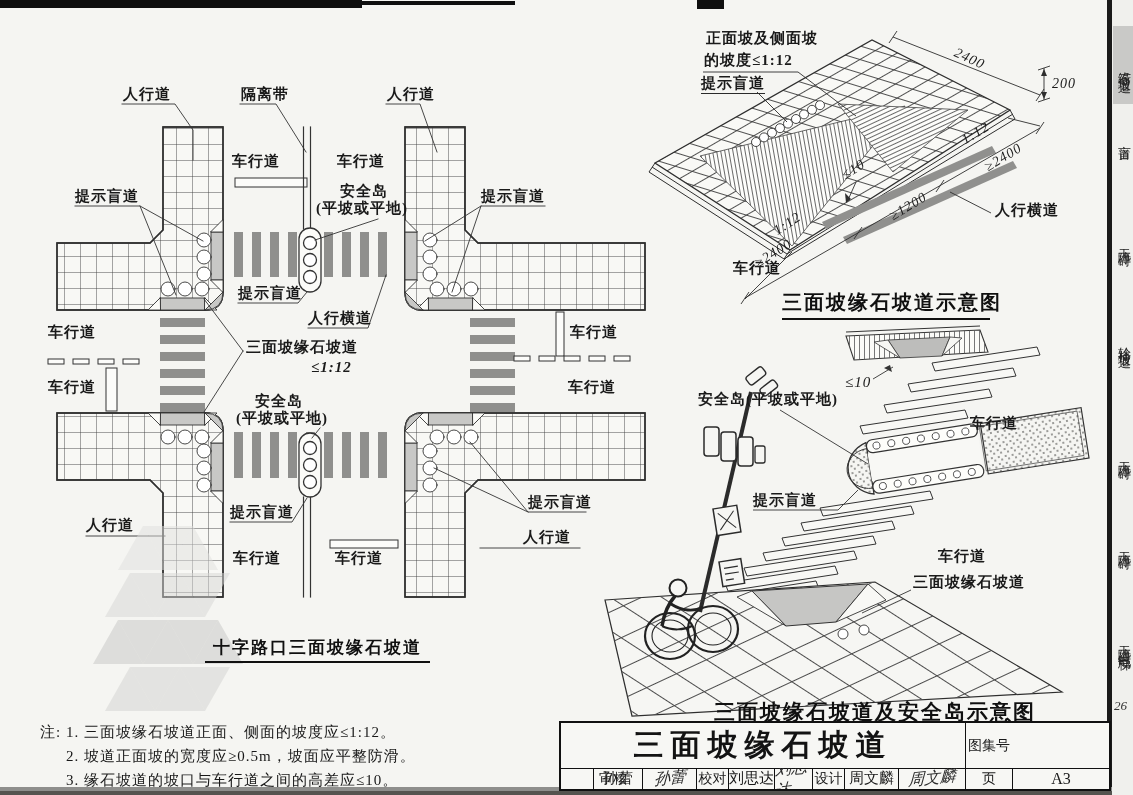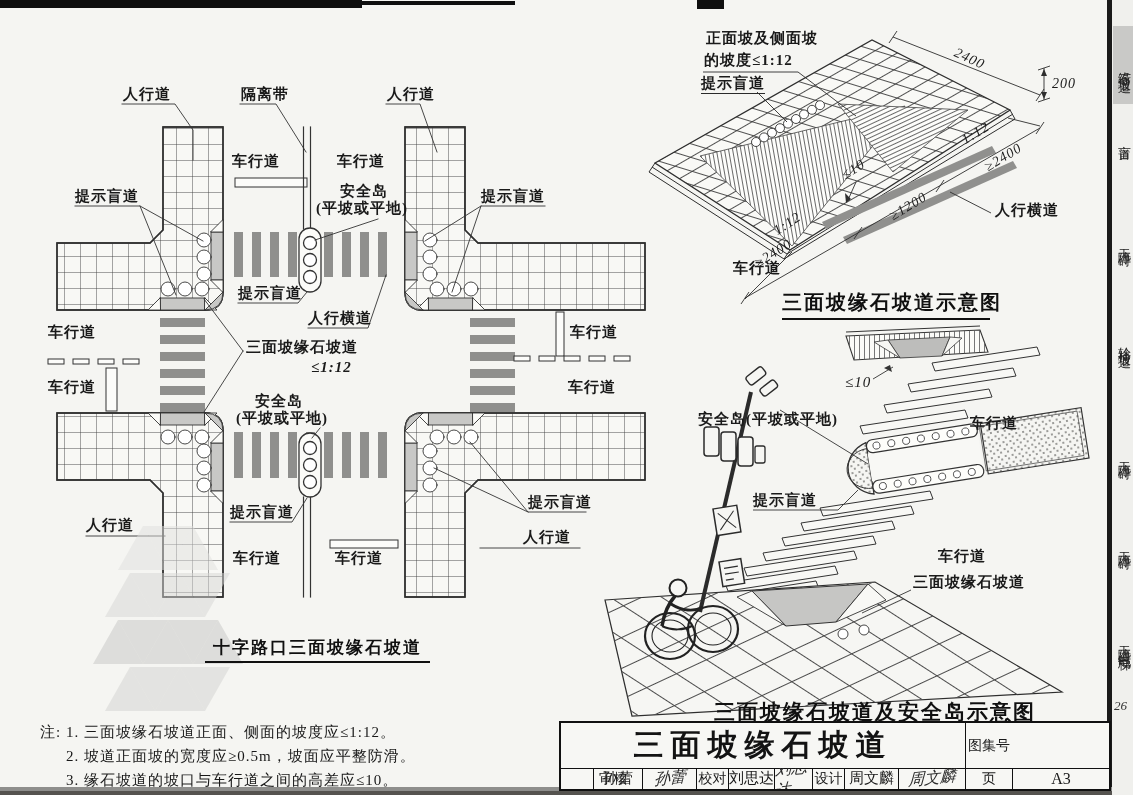--- a/index.html
+++ b/index.html
@@ -474,21 +474,21 @@
 <div class="dim" style="left:986px;top:160px;transform:rotate(-31deg)">≥2400</div>
 <div class="dim" style="left:843px;top:168px;transform:rotate(-31deg)">≤10</div>
 <div class="dim" style="left:891px;top:209px;transform:rotate(-31deg)">≥1200</div>
 <div class="lbl" style="left:995px;top:203px">人行横道</div>
 <div class="dim" style="left:756px;top:256px;transform:rotate(-31deg)">≥2400</div>
 <div class="dim" style="left:775px;top:224px;transform:rotate(-33deg)">1:12</div>
 <div class="lbl" style="left:733px;top:261px">车行道</div>
 <div class="cap" style="left:782px;top:289px;width:208px;font-size:20px">三面坡缘石坡道示意图</div>
 
 <div class="dim" style="left:845px;top:374px;font-size:15px">≤10</div>
-<div class="lbl" style="left:698px;top:412px">安全岛(平坡或平地)</div>
+<div class="lbl" style="left:698px;top:392px">安全岛(平坡或平地)</div>
 <div class="lbl" style="left:970px;top:416px">车行道</div>
 <div class="lbl" style="left:753px;top:493px">提示盲道</div>
 <div class="lbl" style="left:938px;top:549px">车行道</div>
 <div class="lbl" style="left:913px;top:575px">三面坡缘石坡道</div>
 <div class="cap" style="left:714px;top:698px;width:322px;font-size:21px">三面坡缘石坡道及安全岛示意图</div>
 
 <div class="note" style="left:40px;top:723px">注:</div>
 <div class="note" style="left:66px;top:723px">1. 三面坡缘石坡道正面、侧面的坡度应≤1:12。</div>
 <div class="note" style="left:66px;top:747px">2. 坡道正面坡的宽度应≥0.5m，坡面应平整防滑。</div>
 <div class="note" style="left:66px;top:771px">3. 缘石坡道的坡口与车行道之间的高差应≤10。</div>

